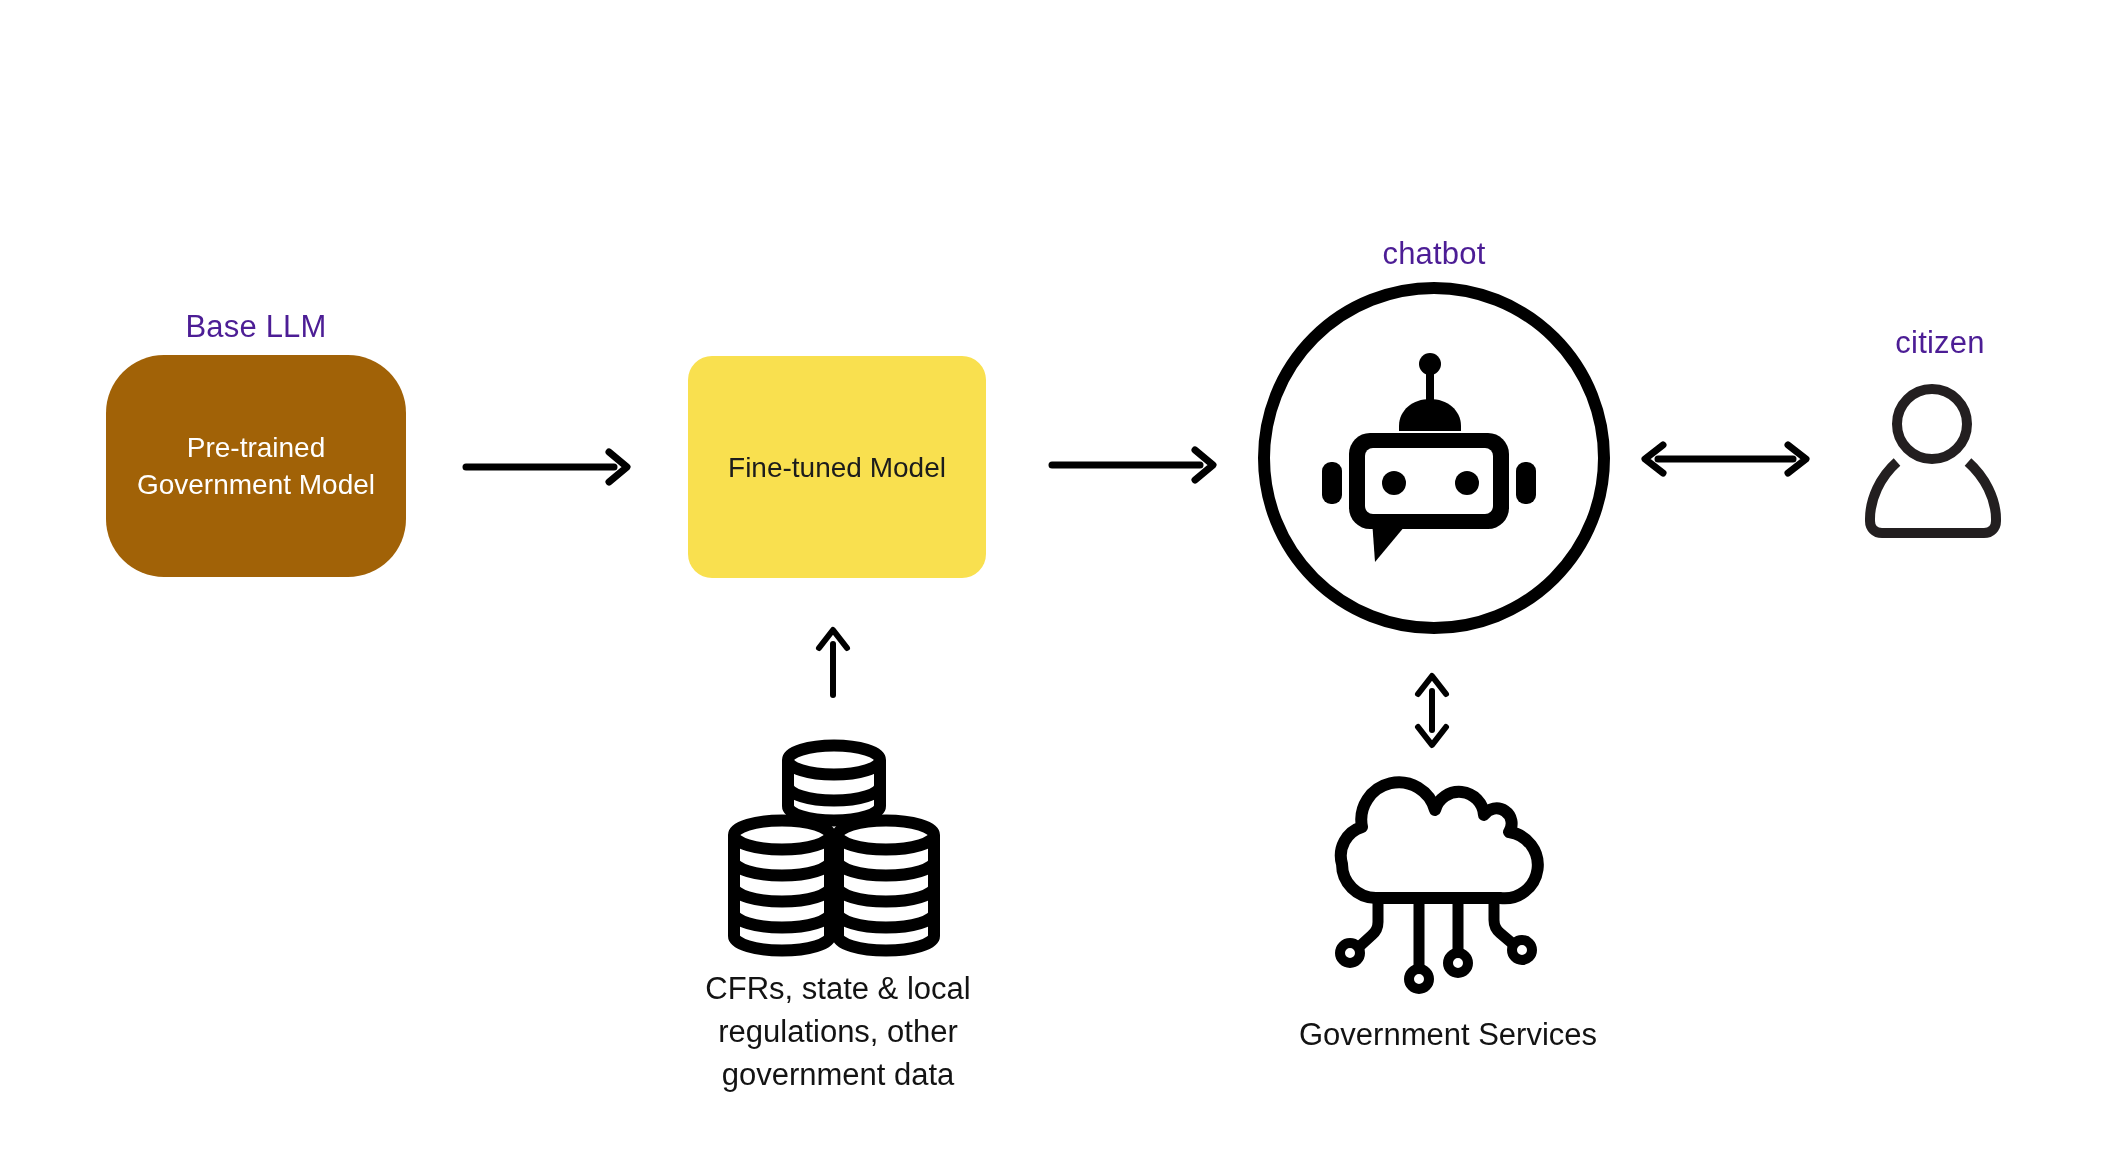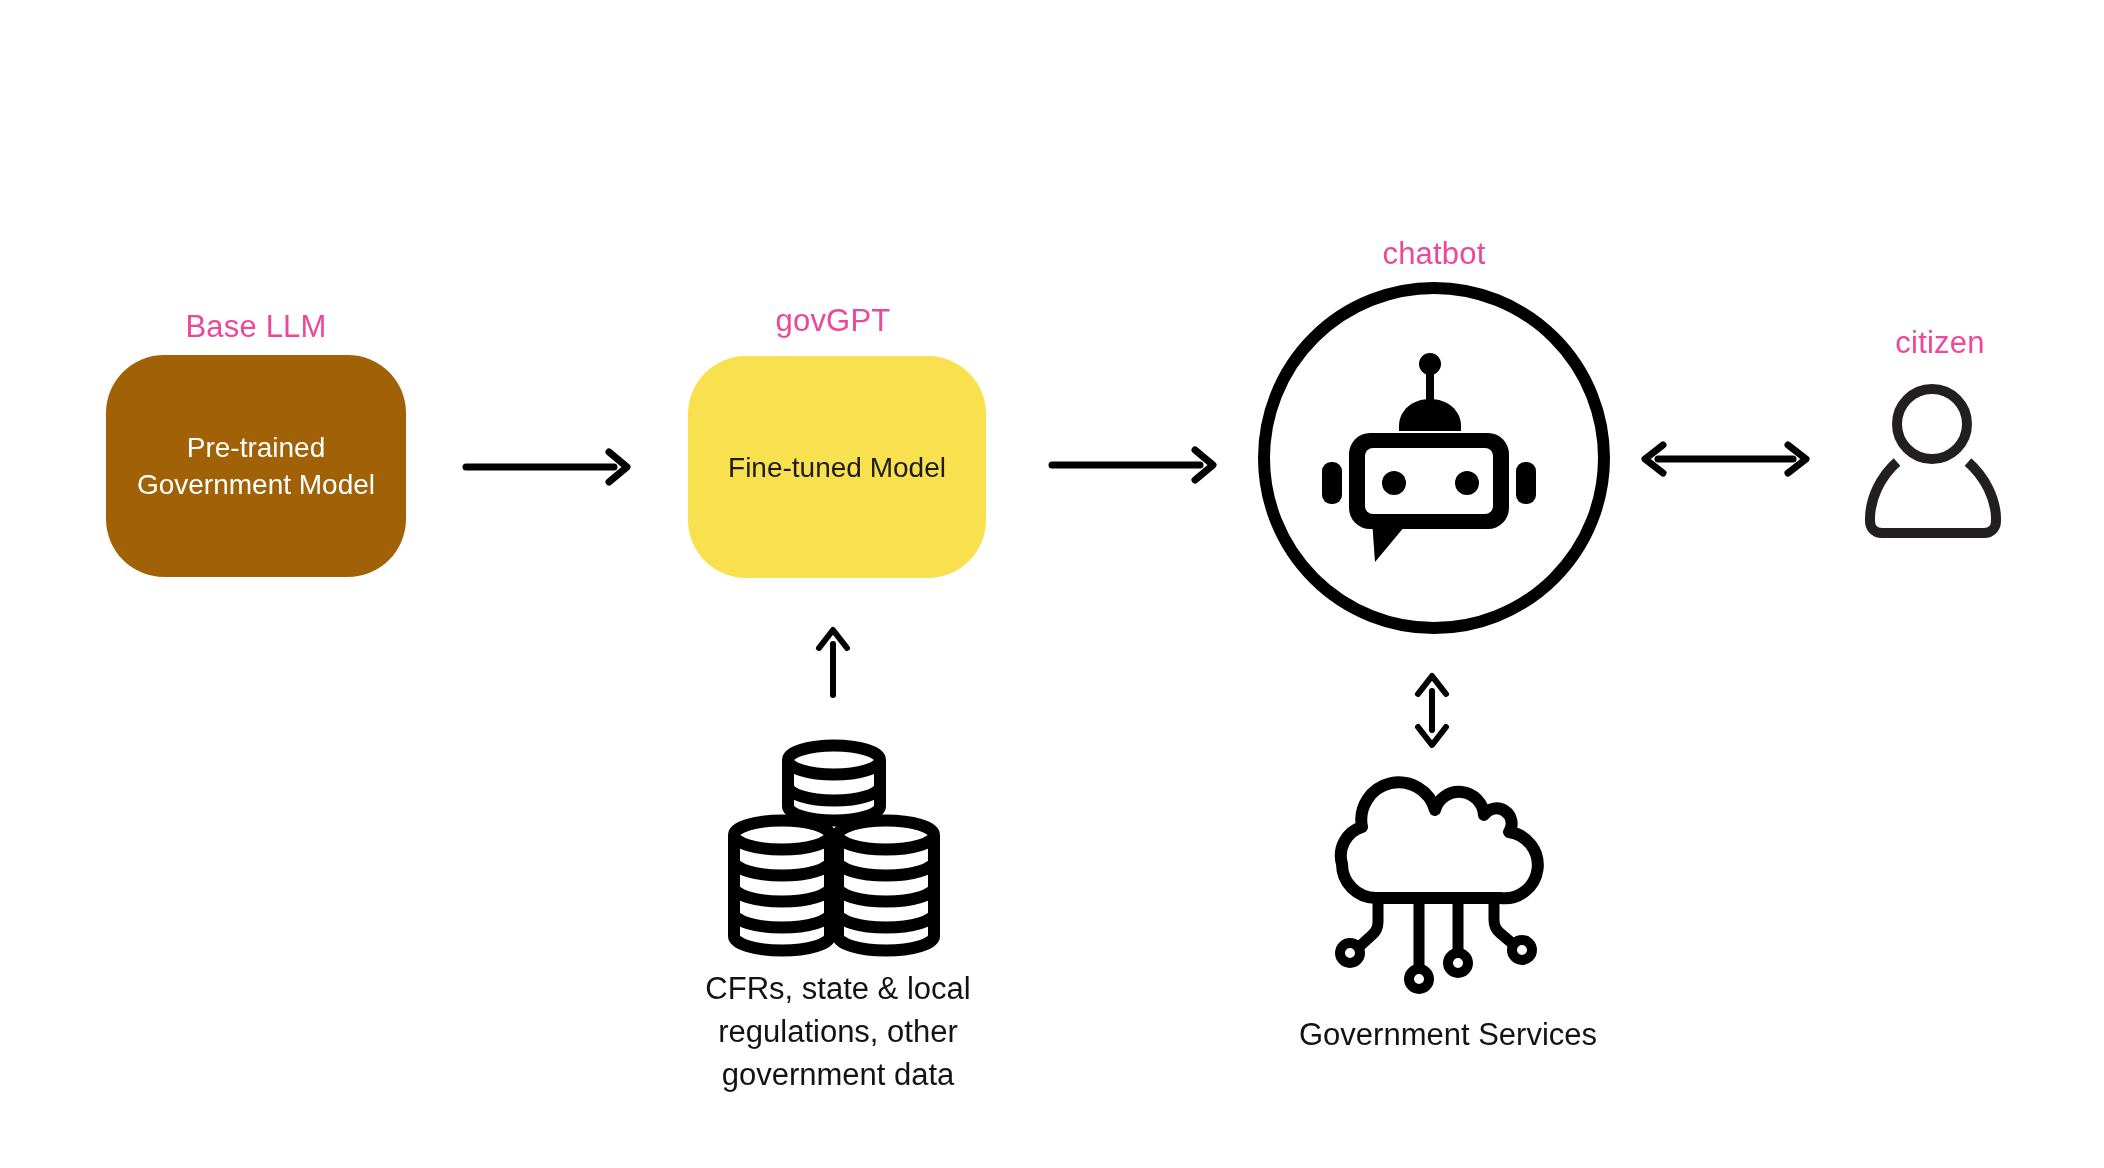--- a/index.html
+++ b/index.html
@@ -9,45 +9,44 @@
     background:#ffffff;
     font-family:"Liberation Sans", sans-serif;
     color:#111111;
     overflow:hidden;
   }
   .abs{position:absolute;}
   .node-label{
     font-size:31px;
     font-weight:500;
     text-align:center;
-    color:#ec4899;
+    color:#4c1d95;
     letter-spacing:0.2px;
   }
   .box{
     border-radius:58px;
     display:flex;align-items:center;justify-content:center;
     text-align:center;
   }
   .box-black{background:#a16207;color:#ffffff;}
-  .box-yellow{background:#F9E04F;color:#1c1c1c;}
+  .box-yellow{background:#F9E04F;color:#1c1c1c;border-radius:24px;}
   .box-text{font-size:28px;font-weight:500;line-height:37px;}
   .caption{
     font-size:31px;font-weight:500;color:#131313;
     text-align:center;line-height:43px;
   }
   svg{display:block;}
 </style>
 </head>
 <body>
 
 <div class="canvas">
 
   <div class="abs node-label" style="left:106px;top:309px;width:300px;">Base LLM</div>
 
-  <div class="abs node-label" style="left:683px;top:303px;width:300px;">govGPT</div>
 
   <div class="abs node-label" style="left:1284px;top:236px;width:300px;">chatbot</div>
 
   <div class="abs node-label" style="left:1790px;top:325px;width:300px;text-align:center;">citizen</div>
 
   <div class="abs box box-black" style="left:106px;top:355px;width:300px;height:222px;">
     <div class="box-text">
       <div>Pre-trained</div>
       <div>Government Model</div>
     </div>

